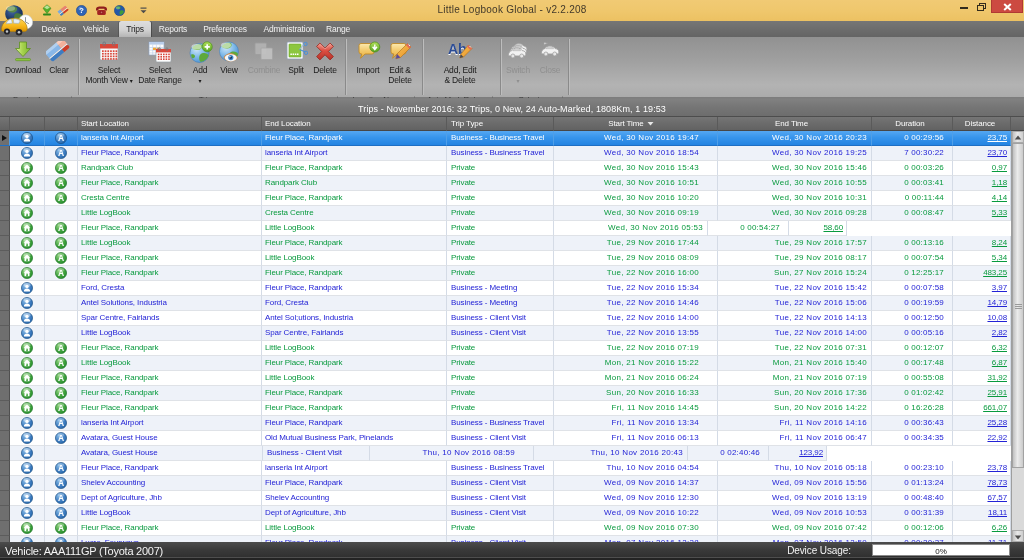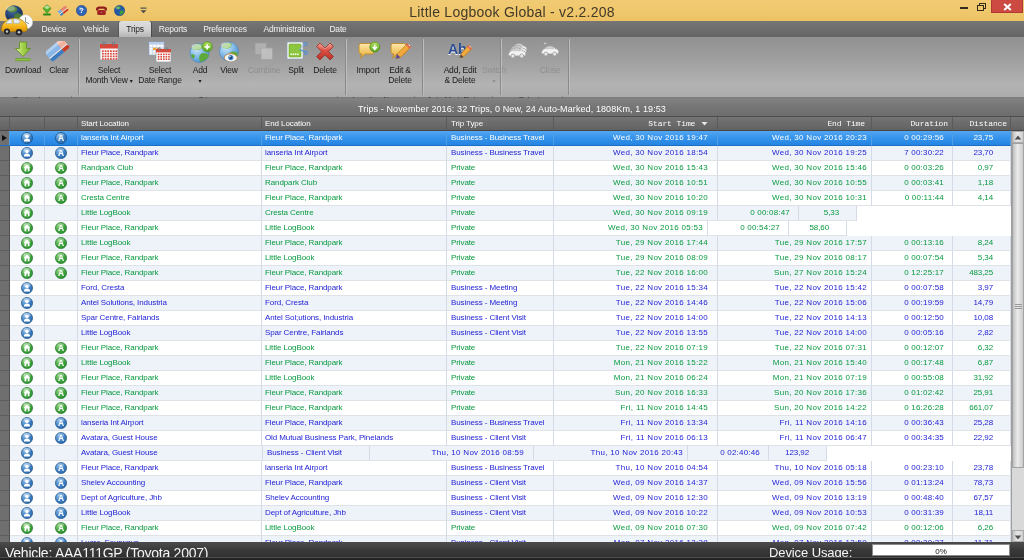--- a/index.html
+++ b/index.html
@@ -2,21 +2,21 @@
 <html><head><meta charset="utf-8"><style>
 * { margin:0; padding:0; box-sizing:border-box; }
 html,body { width:1024px; height:560px; overflow:hidden; font-family:"Liberation Sans",sans-serif; }
 #app { position:relative; width:1024px; height:560px; background:#a8a8a8; filter:blur(0.28px); }
 .abs { position:absolute; }
 
 
 #titlebar { position:absolute; left:0; top:0; width:1024px; height:21px;
   background:linear-gradient(180deg,#f1ca74 0%,#efc76c 55%,#ecc162 100%); }
 #title { position:absolute; left:0; top:4px; width:1024px; text-align:center;
-  font-size:14px; letter-spacing:0.25px; color:#42392a; }
+  font-size:10px; letter-spacing:0.25px; color:#42392a; }
 #btn-close { position:absolute; left:991px; top:0; width:32px; height:13px; background:#cc4a41;
   border:1px solid #b03a33; border-top:none; }
 #btn-close svg { position:absolute; left:11px; top:2.5px; }
 #btn-min { position:absolute; left:960px; top:7px; width:8px; height:2px; background:#332c1c; }
 #btn-rest { position:absolute; left:977px; top:3px; }
 
 
 #tabbar { position:absolute; left:0; top:21px; width:1024px; height:32px;
   background:linear-gradient(180deg,#767676 0%,#646464 50%,#585858 100%); }
 .tab { position:absolute; top:3px; font-size:8.5px; letter-spacing:-0.2px; color:#f2f2f2; transform:translateX(-50%); }
@@ -46,41 +46,41 @@
   border-top:1px solid #7f7f7f; border-bottom:1px solid #4d4d4d; }
 #infobar span { position:absolute; left:0; top:4.5px; width:1024px; text-align:center;
   font-size:9px; letter-spacing:0.1px; color:#fff; }
 
 
 #ghead { position:absolute; left:0; top:117px; width:1024px; height:14px;
   background:linear-gradient(180deg,#757575 0%,#6b6b6b 50%,#626262 100%);
   border-bottom:1px solid #474747; display:flex; }
 #ghead .h { height:14px; border-right:1px solid #5a5a5a; font-size:8px; letter-spacing:-0.1px;
   color:#fdfdfd; line-height:13px; white-space:nowrap; overflow:hidden; position:relative; }
-#ghead .hr { text-align:right;font-family:Liberation Mono, monospace; }
+#ghead .hr { text-align:center; }
 
 
 #grid { position:absolute; left:0; top:131px; width:1024px; height:411px; overflow:hidden;
   background:#fff; }
 .row { display:flex; height:15px; }
 .row.odd  .c { background:#ffffff; }
 .row.even .c { background:#eef2f9; }
 .row .c { height:15px; border-right:1px solid #d4dbe6; border-bottom:1px solid #dfe2e7;
   font-size:8px; letter-spacing:-0.1px; line-height:14px; white-space:nowrap; overflow:hidden; }
 .row .c0 { width:10px; background:#6f6f6f !important; border-right:1px solid #4f4f4f;
   border-bottom:1px solid #5c5c5c; position:relative; }
 .row .c1 { width:35px; display:flex; align-items:center; justify-content:center; }
 .row .c2 { width:33px; display:flex; align-items:center; justify-content:center; }
 .row .c3 { width:184px; padding-left:3px; }
 .row .c4 { width:185px; padding-left:3px; }
 .row .c5 { width:107px; padding-left:4px; }
-.row .c6 { width:164px; text-align:right; padding-right:9px; letter-spacing:0.3px; }
+.row .c6 { width:164px; text-align:right; padding-right:18px; letter-spacing:0.3px; }
 .row .c7 { width:154px; text-align:right; padding-right:4px; letter-spacing:0.3px; }
 .row .c8 { width:81px;  text-align:right; padding-right:8px; letter-spacing:0.2px; }
-.row .c9 { width:58px;  text-align:right; padding-right:17px; }
+.row .c9 { width:58px;  text-align:right; padding-right:3px;text-decoration:underline; }
 .row .b { color:#2323d6; }
 .row .g { color:#089a3e; }
 .row.sel .c { background:linear-gradient(180deg,#55a7f2 0%,#3795ec 45%,#2484e2 100%) !important;
   color:#fff !important; border-right-color:#4f9fe8; border-bottom-color:#1e6fc4; }
 .row.sel .c0 { background:#6f6f6f !important; }
 .selarrow { position:absolute; left:2px; top:4px; width:0; height:0;
   border-left:5px solid #111; border-top:3.5px solid transparent; border-bottom:3.5px solid transparent; }
 
 
 #sbar { position:absolute; left:1011px; top:131px; width:13px; height:411px;
@@ -88,23 +88,23 @@
 .sarrow { position:absolute; left:0; width:12px; height:12px;
   background:linear-gradient(90deg,#c2c2c2,#e8e8e8 45%,#cdcdcd); border:1px solid #aaa; }
 #sthumb { position:absolute; left:0; top:12px; width:12px; height:325px;
   background:linear-gradient(90deg,#c0c0c0,#ebebeb 45%,#cbcbcb); border:1px solid #a2a2a2; }
 #sgrip { position:absolute; left:2px; top:160px; width:7px; height:5px;
   background:repeating-linear-gradient(180deg,#9a9a9a 0 1px,transparent 1px 2px); }
 
 
 #status { position:absolute; left:0; top:542px; width:1024px; height:15px;
   background:linear-gradient(180deg,#4c4c4c 0%,#3a3a3a 50%,#303030 100%); }
-#status .veh { position:absolute; left:5px; top:3px; font-size:14px; letter-spacing:-0.25px; color:#f4f4f4; }
-#status .du { position:absolute; left:769px; width:100px; top:3px; text-align:left;
-  font-size:13px; letter-spacing:-0.1px; color:#f4f4f4; }
+#status .veh { position:absolute; left:5px; top:3px; font-size:11px; letter-spacing:-0.25px; color:#f4f4f4; }
+#status .du { position:absolute; left:769px; width:100px; top:3px; text-align:center;
+  font-size:10px; letter-spacing:-0.1px; color:#f4f4f4; }
 #pbar { position:absolute; left:872px; top:1.5px; width:138px; height:12px; background:#fff;
   border:1px solid #8a8a8a; }
 #pbar span { position:absolute; left:0; top:2px; width:136px; text-align:center; font-size:8px; color:#111; }
 #bottom { position:absolute; left:0; top:557px; width:1024px; height:3px; background:#232323;
   border-top:1px solid #4e4e4e; box-sizing:content-box; }
 #bottom i { position:absolute; left:0; top:1.6px; width:1024px; height:1px; background:#675933; }
 </style></head><body>
 <div id="app">
 <svg width="0" height="0" style="position:absolute">
   <defs>
@@ -172,21 +172,21 @@
 
 <div id="tabbar">
   <span class="tab" style="left:54px">Device</span>
   <span class="tab" style="left:96px">Vehicle</span>
   <div id="tab-active">
         <span>Trips</span>
       </div>
   <span class="tab" style="left:173px">Reports</span>
   <span class="tab" style="left:225px">Preferences</span>
   <span class="tab" style="left:289px">Administration</span>
-  <span class="tab" style="left:338px">Date</span>
+  <span class="tab" style="left:338px">Range</span>
 </div>
 
 <svg class="abs" style="left:0px;top:3px;z-index:10" width="33" height="33" viewBox="0 0 33 33">
       <defs>
         <radialGradient id="lgl" cx="0.4" cy="0.3" r="0.85">
           <stop offset="0" stop-color="#4a6ea8"></stop>
           <stop offset="0.55" stop-color="#1e3a6a"></stop>
           <stop offset="1" stop-color="#122647"></stop>
         </radialGradient>
         <linearGradient id="lcar" x1="0" y1="0" x2="0" y2="1">
@@ -408,21 +408,21 @@
           <circle cx="6.9" cy="11" r="2" fill="#e6e6e6" stroke="#9f9f9f" stroke-width="0.8"></circle>
           <circle cx="15.7" cy="11" r="2" fill="#e6e6e6" stroke="#9f9f9f" stroke-width="0.8"></circle>
         </g>
         <g transform="translate(0,2)">
           <path d="M2.5 9.5 C2.5 7.5 3.9 6 5.7 5.7 C6.8 3.9 8.6 2.9 10.9 2.9 C13.3 2.9 15.1 3.9 16.2 5.6 C18.5 5.8 19.9 7.2 19.9 9 C19.9 10.2 19.2 11 18.1 11 L4.3 11 C3.2 11 2.5 10.5 2.5 9.5 Z" fill="#f2f2f2" stroke="#9f9f9f" stroke-width="0.9"></path>
           <path d="M6.8 5.7 C7.5 4.4 9 3.8 10.7 3.8 C12.5 3.8 13.8 4.4 14.6 5.7 Z" fill="#d8d8d8" stroke="#a8a8a8" stroke-width="0.5"></path>
           <circle cx="6.9" cy="11" r="2" fill="#e6e6e6" stroke="#9f9f9f" stroke-width="0.8"></circle>
           <circle cx="15.7" cy="11" r="2" fill="#e6e6e6" stroke="#9f9f9f" stroke-width="0.8"></circle>
         </g>
       </svg>
-<span class="rlabel dis" style="left:494px">Switch<br><span style="font-size:6px">▾</span></span>
+<span class="rlabel dis" style="left:518px">Switch<br><span style="font-size:6px">▾</span></span>
 <svg class="ricon" style="left:538px;top:5px" width="24" height="16" viewBox="0 0 24 16">
         <g transform="translate(1,1)">
           <path d="M2.5 9.5 C2.5 7.5 3.9 6 5.7 5.7 C6.8 3.9 8.6 2.9 10.9 2.9 C13.3 2.9 15.1 3.9 16.2 5.6 C18.5 5.8 19.9 7.2 19.9 9 C19.9 10.2 19.2 11 18.1 11 L4.3 11 C3.2 11 2.5 10.5 2.5 9.5 Z" fill="#f2f2f2" stroke="#9f9f9f" stroke-width="0.9"></path>
           <path d="M6.8 5.7 C7.5 4.4 9 3.8 10.7 3.8 C12.5 3.8 13.8 4.4 14.6 5.7 Z" fill="#d8d8d8" stroke="#a8a8a8" stroke-width="0.5"></path>
           <circle cx="6.9" cy="11" r="2" fill="#e6e6e6" stroke="#9f9f9f" stroke-width="0.8"></circle>
           <circle cx="15.7" cy="11" r="2" fill="#e6e6e6" stroke="#9f9f9f" stroke-width="0.8"></circle>
         </g>
         <path d="M6 4 L6 0.5 L9.5 1.2 L6 2.4" fill="#fafafa" stroke="#9f9f9f" stroke-width="0.7"></path>
       </svg>
 <span class="rlabel dis" style="left:550px">Close</span>
@@ -608,20 +608,21 @@
             <ellipse cx="6" cy="2.9" rx="3.6" ry="1.9" fill="#fff" opacity="0.35"></ellipse>
             <path d="M6 2.6 L9.4 5.8 L8.5 5.8 L8.5 9.2 L3.5 9.2 L3.5 5.8 L2.6 5.8 Z" fill="#fff"></path>
             <rect x="5.2" y="6.7" width="1.6" height="2.5" fill="url(#gradP)"></rect>
           </svg>
         </div>
         <div class="c c2"></div>
         <div class="c c3 g">Little LogBook</div>
         <div class="c c4 g">Cresta Centre</div>
         <div class="c c5 g">Private</div>
         <div class="c c6 g">Wed, 30 Nov 2016 09:19</div>
+        <div class="c c7 g">Wed, 30 Nov 2016 09:28</div>
         <div class="c c8 g">0 00:08:47</div>
         <div class="c c9 g">5,33</div>
       </div>
 <div class="row odd">
         <div class="c c0"></div>
         <div class="c c1">
           <svg width="12" height="12" viewBox="0 0 12 12">
             <circle cx="6" cy="6" r="5.6" fill="url(#gradP)" stroke="#17701f" stroke-width="0.6"></circle>
             <ellipse cx="6" cy="2.9" rx="3.6" ry="1.9" fill="#fff" opacity="0.35"></ellipse>
             <path d="M6 2.6 L9.4 5.8 L8.5 5.8 L8.5 9.2 L3.5 9.2 L3.5 5.8 L2.6 5.8 Z" fill="#fff"></path>

